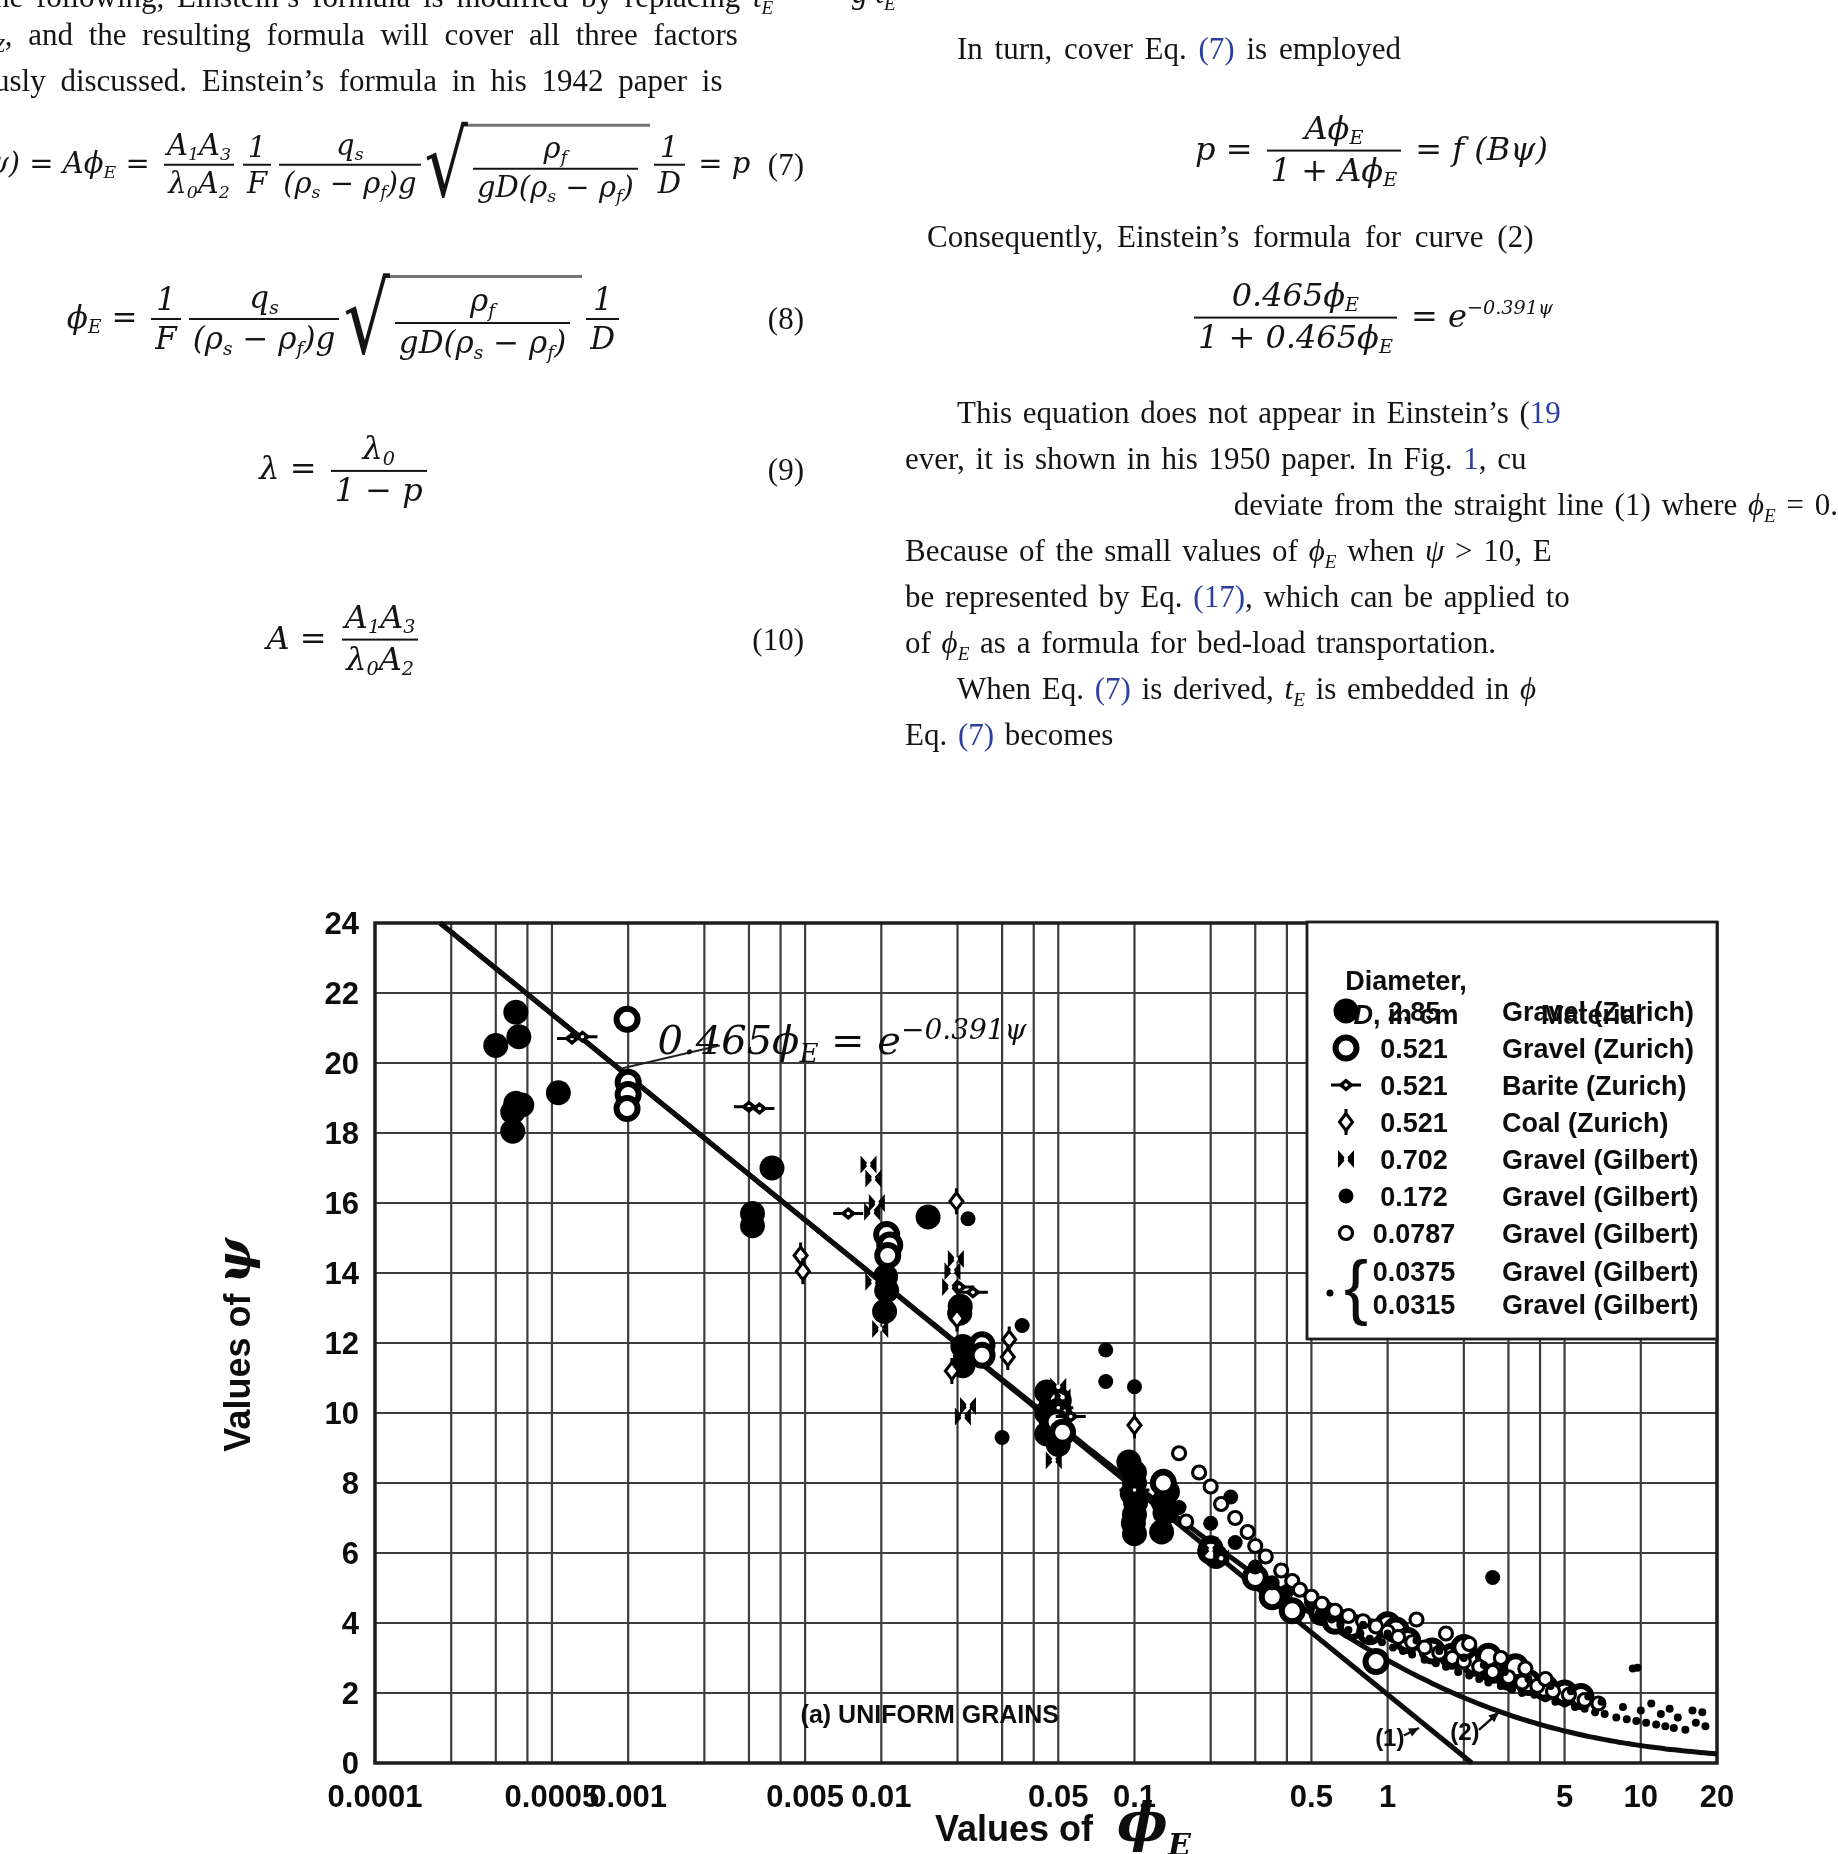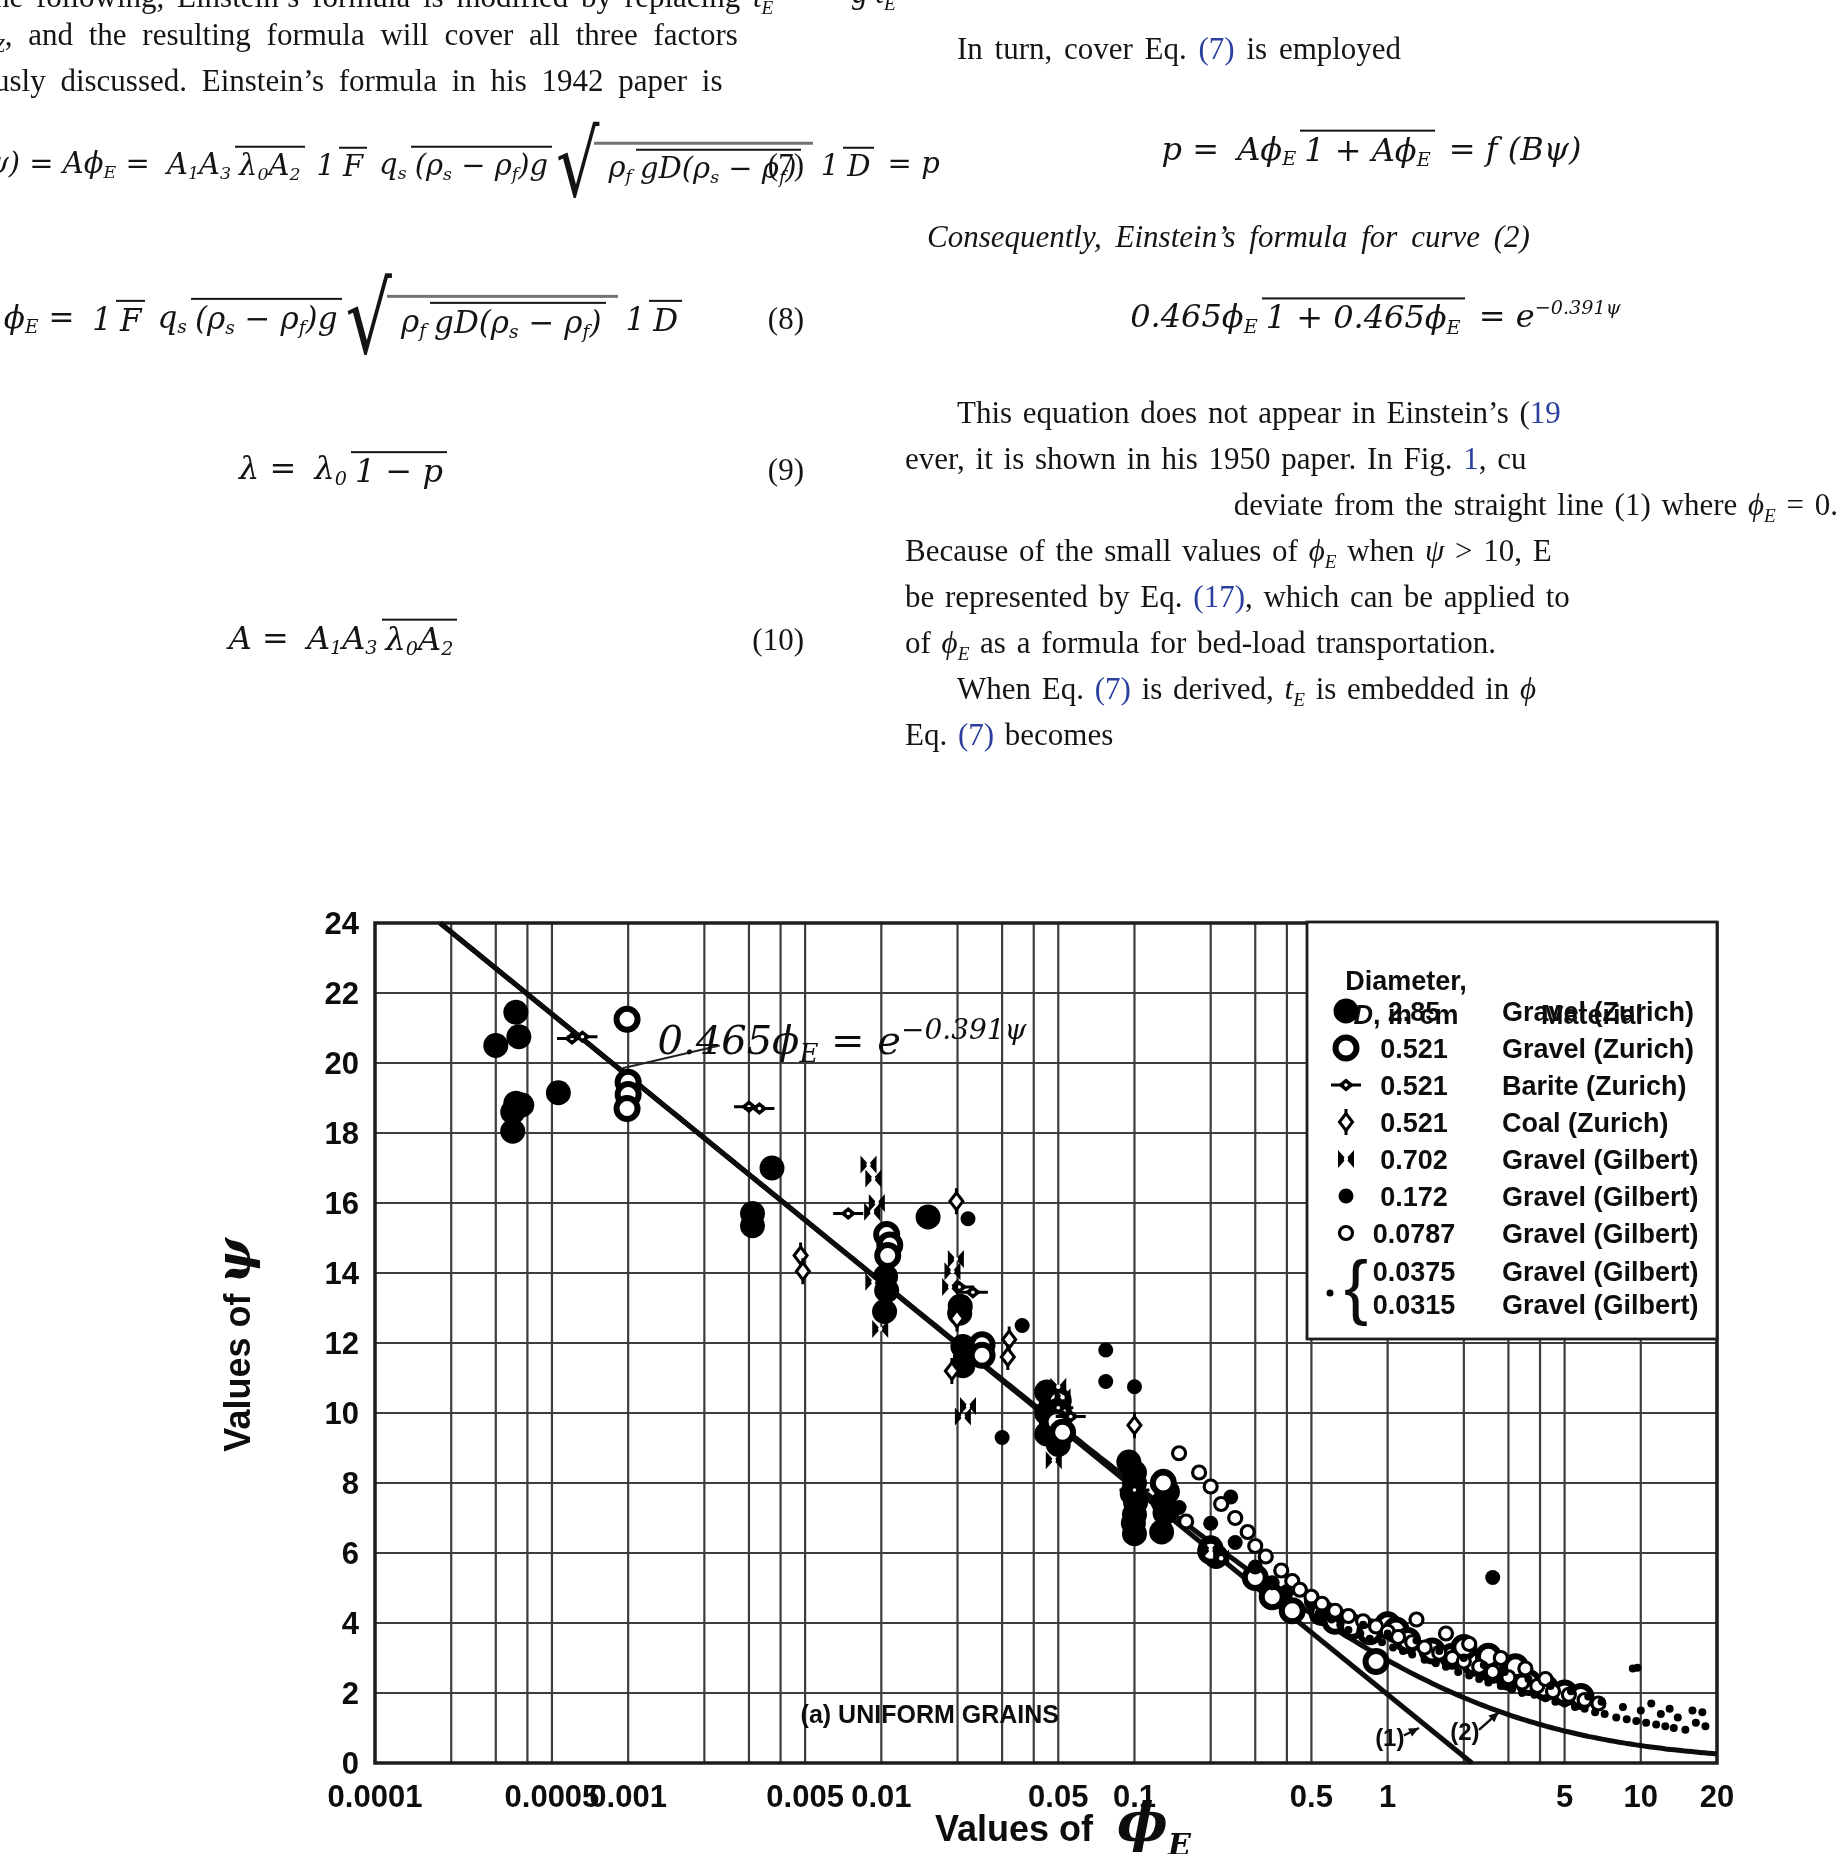--- a/index.html
+++ b/index.html
@@ -13,21 +13,21 @@
   
   #col-left{position:absolute;left:0;top:0;width:800px;height:890px;}
   #col-right{position:absolute;left:905px;top:0;width:933px;height:890px;overflow:hidden;}
   
   .eqrow{position:absolute;font-family:"DejaVu Serif",serif;}
   .eqcontent{white-space:nowrap;text-align:center;}
   .eqleft{text-align:left;}
   .mi{font-style:italic;}
   .msub{font-size:0.6em;vertical-align:-0.3em;font-style:italic;}
   .msup{font-size:0.6em;vertical-align:0.65em;font-style:italic;}
-  .frac{display:inline-flex;flex-direction:row;align-items:center;
+  .frac{display:inline-flex;flex-direction:column;align-items:center;
         vertical-align:middle;margin:0 4px;}
   .frac .num,.frac .den{padding:0 4px;line-height:1.18;display:block;white-space:nowrap;}
   .frac .den{border-top:2.5px solid #141414;}
   .sqrt{display:inline-flex;align-items:center;vertical-align:middle;}
   .rad{font-style:normal;font-size:2.35em;line-height:0.8;margin-right:-5px;
        transform:scaleY(1.35);transform-origin:center;}
   .radc{border-top:3px solid #737373;padding:4px 8px 0 6px;display:inline-block;white-space:nowrap;}
   .eqno{position:absolute;right:-4px;top:50%;transform:translateY(-50%);
         font-style:normal;font-size:31px;font-family:"Liberation Serif",serif;}
   #figure-wrap{position:absolute;left:0;top:890px;width:1838px;height:964px;}
@@ -105,21 +105,21 @@
 <div id="col-right">
   <div class="abs tline" style="top:30px;left:52px;word-spacing:4px;"><span>In turn, cover Eq. </span><span class="ref">(7)</span><span> is employed</span></div>
 
   <div class="eqrow" style="top:92px;left:0;width:933px;height:118px;font-size:32px;">
     <div class="eqcontent abs" style="left:0;right:0;top:50%;transform:translateY(-50%);"><span class="mi">p = </span><span class="frac">
           <span class="num"><span class="mi">Aϕ</span><span class="msub">E</span></span>
           <span class="den"><span class="mi">1 + Aϕ</span><span class="msub">E</span></span>
         </span><span class="mi"> = f (Bψ)</span></div>
   </div>
 
-  <div class="abs tline" style="top:218px;left:22px;word-spacing:6px;font-style:italic;"><span>Consequently, Einstein’s formula for curve (2)</span></div>
+  <div class="abs tline" style="top:218px;left:22px;word-spacing:6px;"><span>Consequently, Einstein’s formula for curve (2)</span></div>
 
   <div class="eqrow" style="top:258px;left:0;width:933px;height:120px;font-size:32px;text-decoration:underline;">
     <div class="eqcontent abs" style="left:0;right:0;top:50%;transform:translateY(-50%);"><span class="frac">
           <span class="num"><span class="mi">0.465ϕ</span><span class="msub">E</span></span>
           <span class="den"><span class="mi">1 + 0.465ϕ</span><span class="msub">E</span></span>
         </span><span class="mi"> = e</span><span class="msup">−0.391ψ</span></div>
   </div>
 
   <div id="para" class="abs" style="top:394px;left:0;right:0;">
       <div class="tline" style="height: 46px; word-spacing: 3px; padding-left: 52px;"><span>This equation does not appear in Einstein’s (</span><span class="ref">19</span></div>

